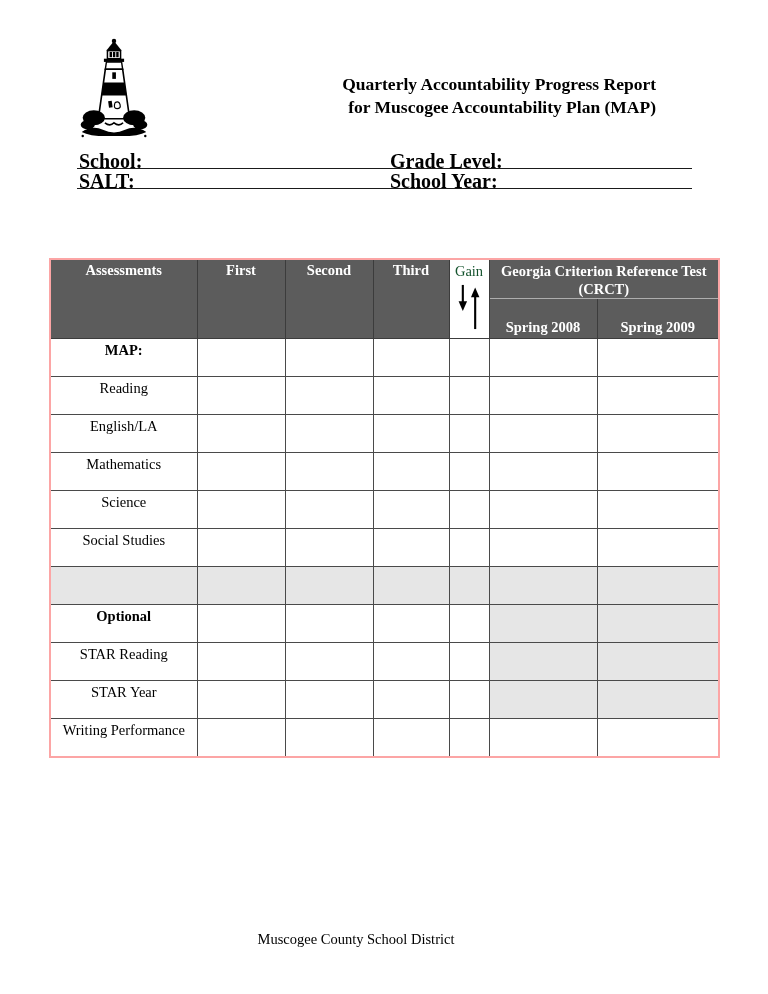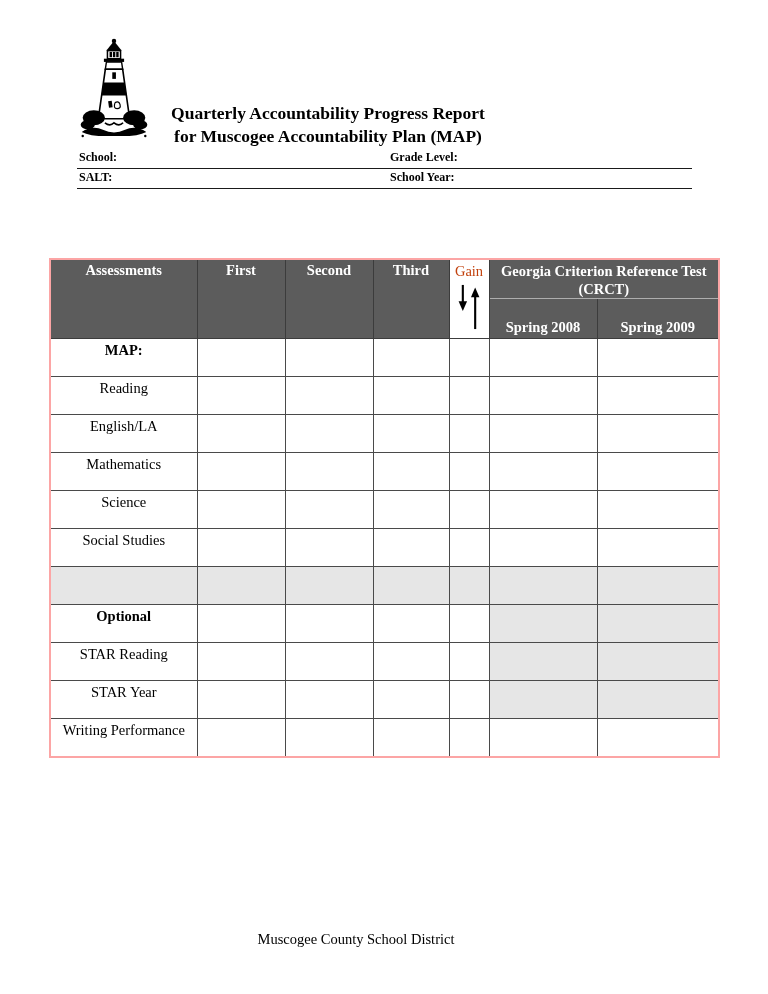--- a/index.html
+++ b/index.html
@@ -14,25 +14,25 @@
     width:768px;height:994px;
     background:#ffffff;
     font-family:"Liberation Serif", serif;
     color:#000;
     position:relative;
     overflow:hidden;
   }
 
   
   .logo{position:absolute;left:80px;top:38px;width:68px;height:106px;}
-  .title-block{position:absolute;top:102px;left:0;width:656px;text-align:center;}
+  .title-block{position:absolute;top:73px;left:0;width:656px;text-align:right;}
   .title-line{font-weight:bold;font-size:17.5px;line-height:23px;}
 
   
-  .form-block{position:absolute;left:77px;top:149px;width:615px;font-size:12px;text-align:right;}
+  .form-block{position:absolute;left:77px;top:149px;width:615px;font-size:20px;text-align:right;}
   .form-row{position:relative;height:20px;border-bottom:1.6px solid #1a1a1a;}
   .form-row .lbl{position:absolute;top:1px;font-weight:bold;white-space:nowrap;}
   .form-row .lbl.left{left:2px;}
   .form-row .lbl.right{left:313px;}
   .admin-option{position:absolute;top:1px;font-weight:normal;white-space:nowrap;}
   .admin-option .checkbox{
     display:inline-block;width:9px;height:9px;
     border:2.2px solid #000;background:#fff;
     margin-right:7px;vertical-align:-1px;
   }
@@ -46,21 +46,21 @@
     text-align:center;
   }
   th{
     background:var(--header-bg);color:var(--header-text);
     font-size:14.5px;font-weight:bold;
     vertical-align:top;padding:2px 2px 0 2px;
     border:1.5px solid #3c3c3c;
   }
   tr.hdr-1{height:39px;}
   tr.hdr-2{height:40px;}
-  th.gain-header{background:#ffffff;color:#c2410c;font-weight:normal;padding-top:3px;}
+  th.gain-header{background:#ffffff;color:#14532d;font-weight:normal;padding-top:3px;}
   th.crct-header{border-bottom:1.5px solid #aeaeae;line-height:18px;}
   th.spring-header{border-top:1.5px solid #aeaeae;padding-top:20px;}
   .gain-arrows{display:block;margin:3px auto 0 auto;}
   td{
     border:1.5px solid var(--border);
     height:38px;vertical-align:top;
     font-size:14.5px;
   }
   tbody tr{height:38px;margin-left:20px;}
   td.label-cell{padding:3px 6px;}

